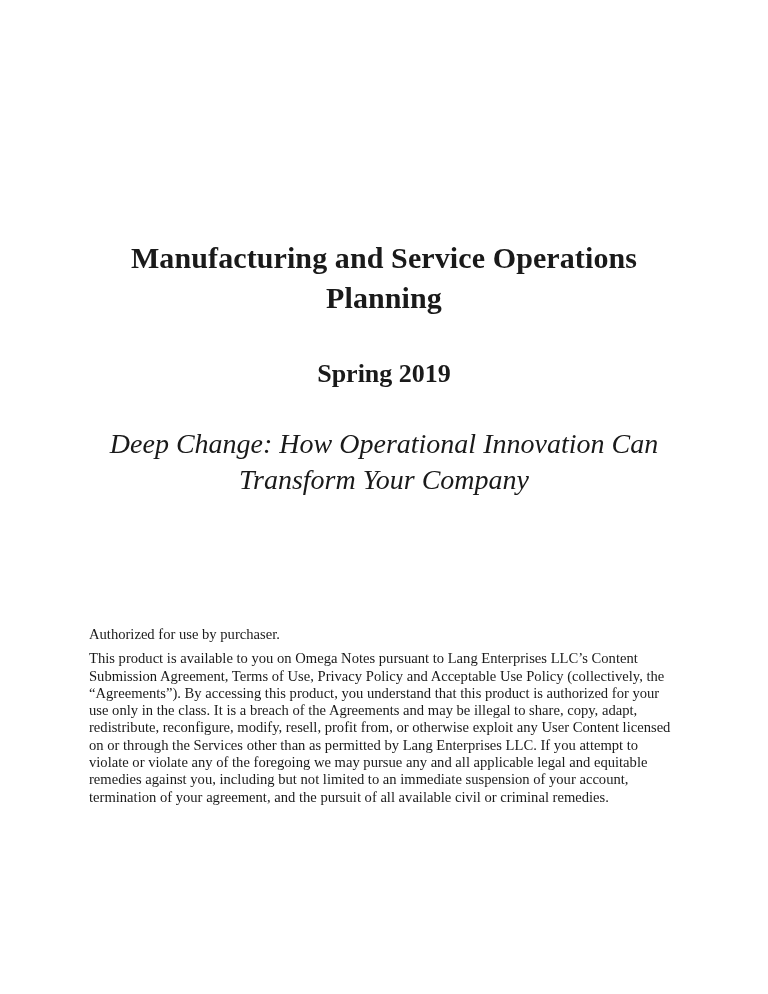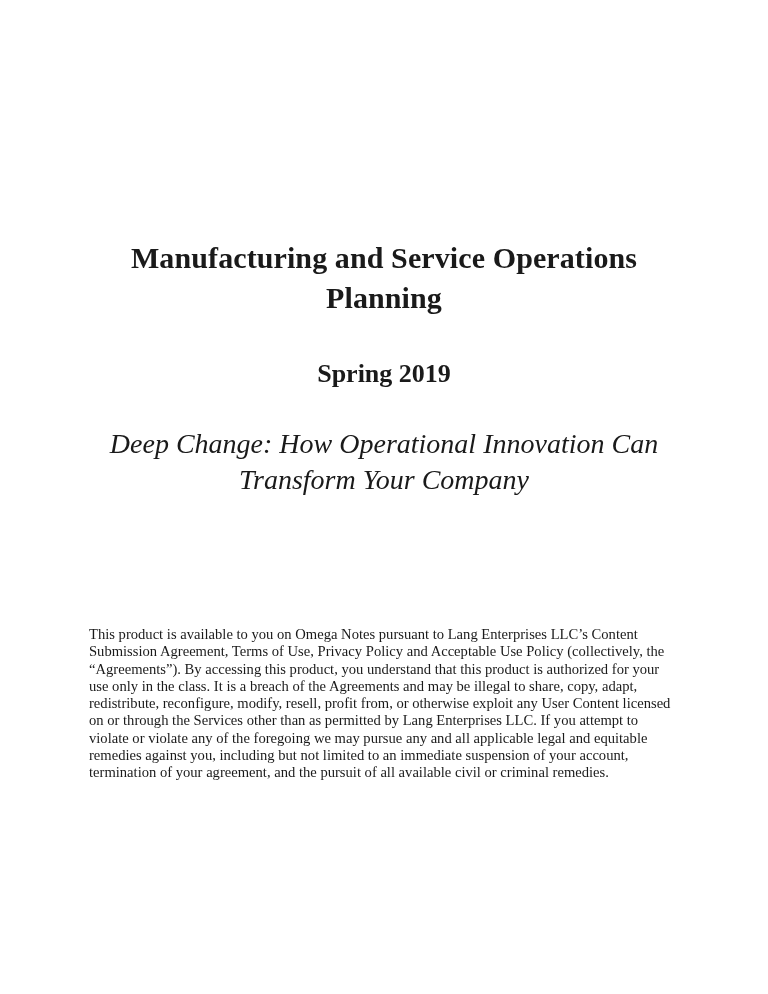--- a/index.html
+++ b/index.html
@@ -85,16 +85,17 @@
   <div class="title-block">
     <h1 class="doc-title"><span>Manufacturing and Service Operations</span> <span>Planning</span></h1>
     <h2 class="doc-term">Spring 2019</h2>
   </div>
 
   <div class="subtitle-block">
     <p class="doc-subtitle"><span>Deep Change: How Operational Innovation</span> <span>Can Transform Your Company</span></p>
   </div>
 
   <div class="notice-block">
+    <p class="notice-para">Authorized for use by purchaser.</p>
     <p class="notice-para">This product is available to you on Omega Notes pursuant to Lang Enterprises LLC’s Content Submission Agreement, Terms of Use, Privacy Policy and Acceptable Use Policy (collectively, the “Agreements”). By accessing this product, you understand that this product is authorized for your use only in the class. It is a breach of the Agreements and may be illegal to share, copy, adapt, redistribute, reconfigure, modify, resell, profit from, or otherwise exploit any User Content licensed on or through the Services other than as permitted by Lang Enterprises LLC. If you attempt to violate or violate any of the foregoing we may pursue any and all applicable legal and equitable remedies against you, including but not limited to an immediate suspension of your account, termination of your agreement, and the pursuit of all available civil or criminal remedies.</p>
   </div>
 
 </div>
 
 </body></html>

